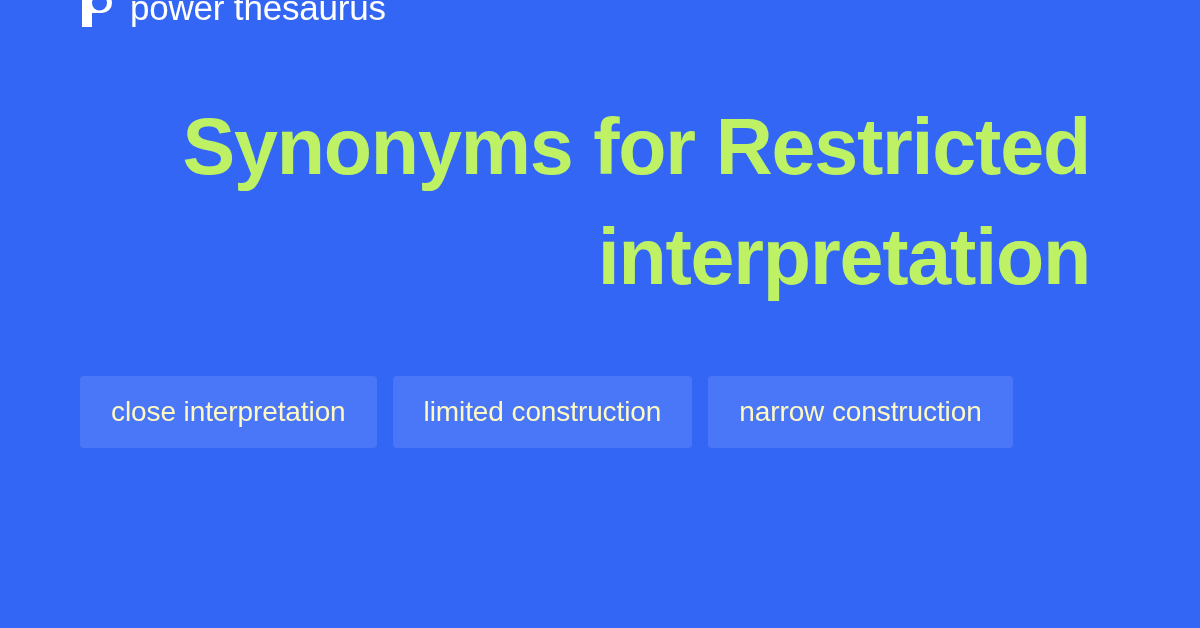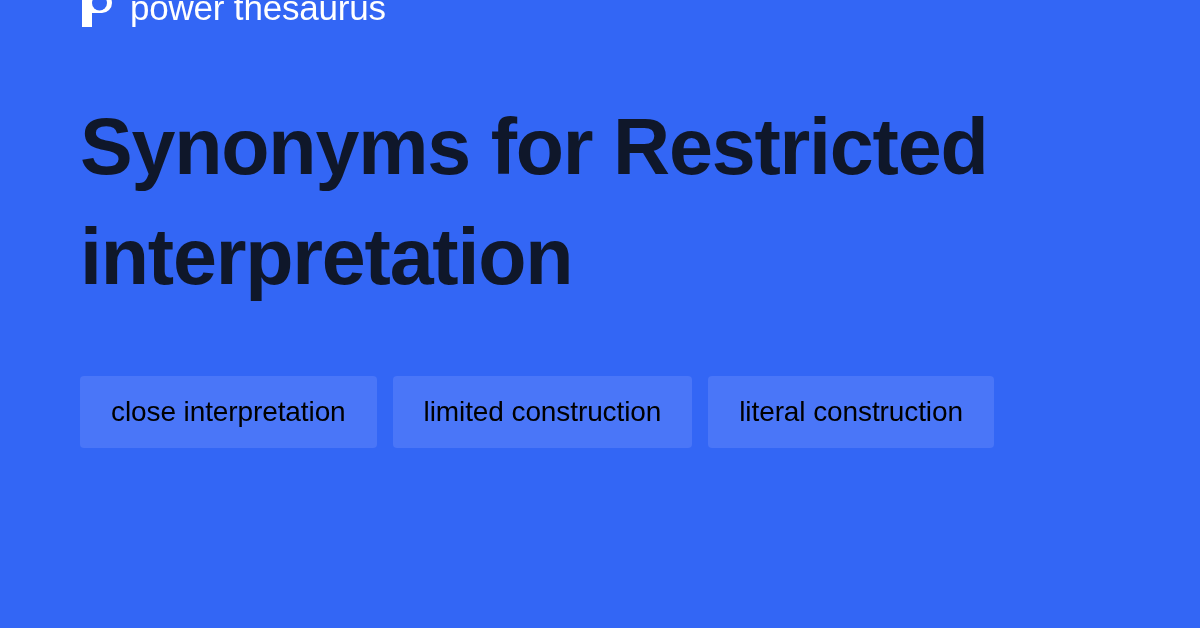--- a/index.html
+++ b/index.html
@@ -16,20 +16,21 @@
     font-family: "Liberation Sans", sans-serif;
     -webkit-font-smoothing: antialiased;
   }
 
   .page {
     position: relative;
     width: 1200px;
     height: 628px;
     background: #3366f5;
     overflow: hidden;
+    text-align: right;
   }
 
   
   .brand {
     position: absolute;
     left: 78px;
     top: -14px;
     display: flex;
     align-items: center;
     gap: 14px;
@@ -52,21 +53,21 @@
     white-space: nowrap;
   }
 
   
   .headline {
     position: absolute;
     left: 80px;
     top: 92px;
     width: 1010px;
     margin: 0;
-    color: #0f172a;
+    color: #bef264;
     font-size: 79px;
     line-height: 110px;
     font-weight: 700;
     letter-spacing: -1.2px;
   }
 
   
   .chip-area {
     position: absolute;
     left: 80px;
@@ -79,21 +80,21 @@
   }
 
   .chip {
     height: 72px;
     box-sizing: border-box;
     padding: 0 31px;
     display: flex;
     align-items: center;
     background: #4a76f8;
     border-radius: 4px;
-    color: #000000;
+    color: #fef9c3;
     font-size: 28px;
     line-height: 72px;
     font-weight: 400;
     letter-spacing: -0.1px;
     white-space: nowrap;
   }
 </style>
 </head>
 <body>
 
@@ -107,16 +108,16 @@
       </svg>
     </span>
     <span class="brand-name">power thesaurus</span>
   </div>
 
   <h1 class="headline">Synonyms for Restricted interpretation</h1>
 
   <div class="chip-area">
     <span class="chip">close interpretation</span>
     <span class="chip">limited construction</span>
-    <span class="chip">literal construction</span>
+    <span class="chip">narrow construction</span>
   </div>
 
 </div>
 
 </body></html>

